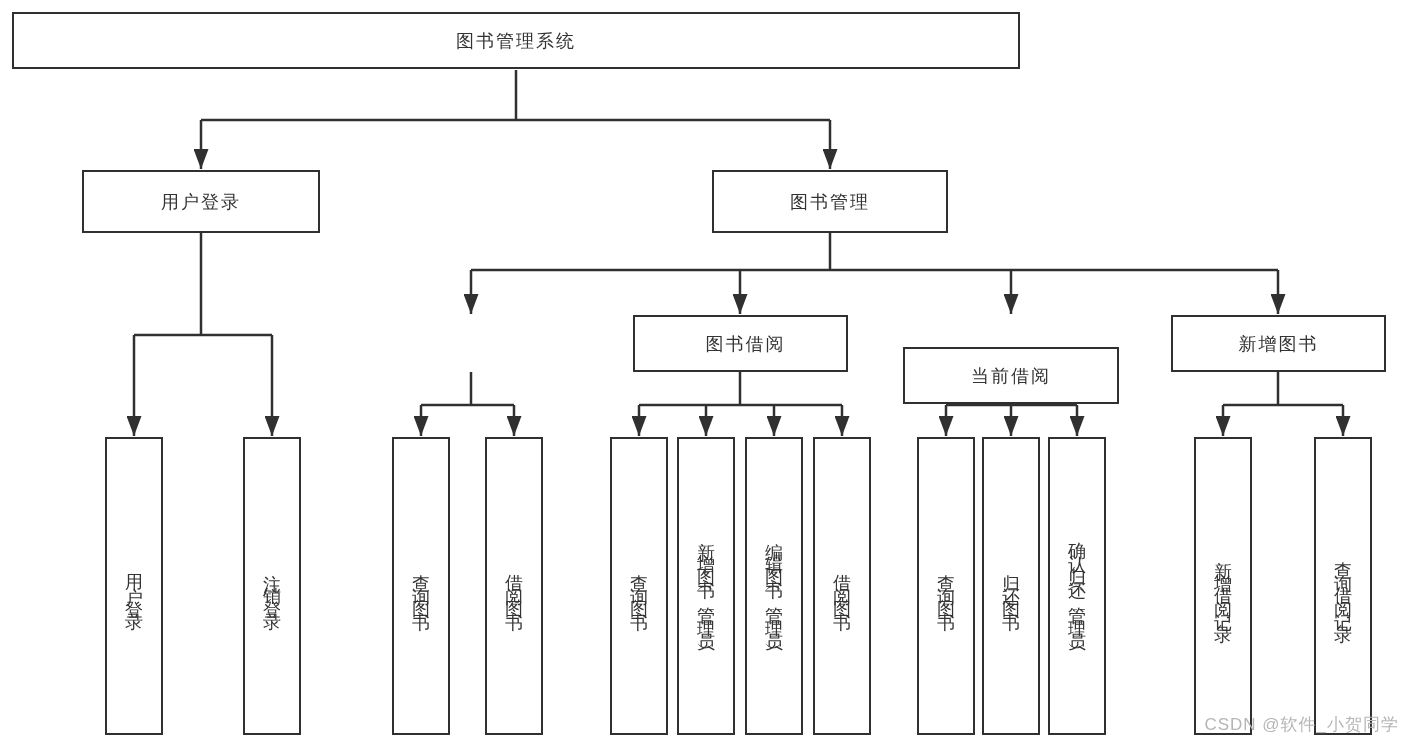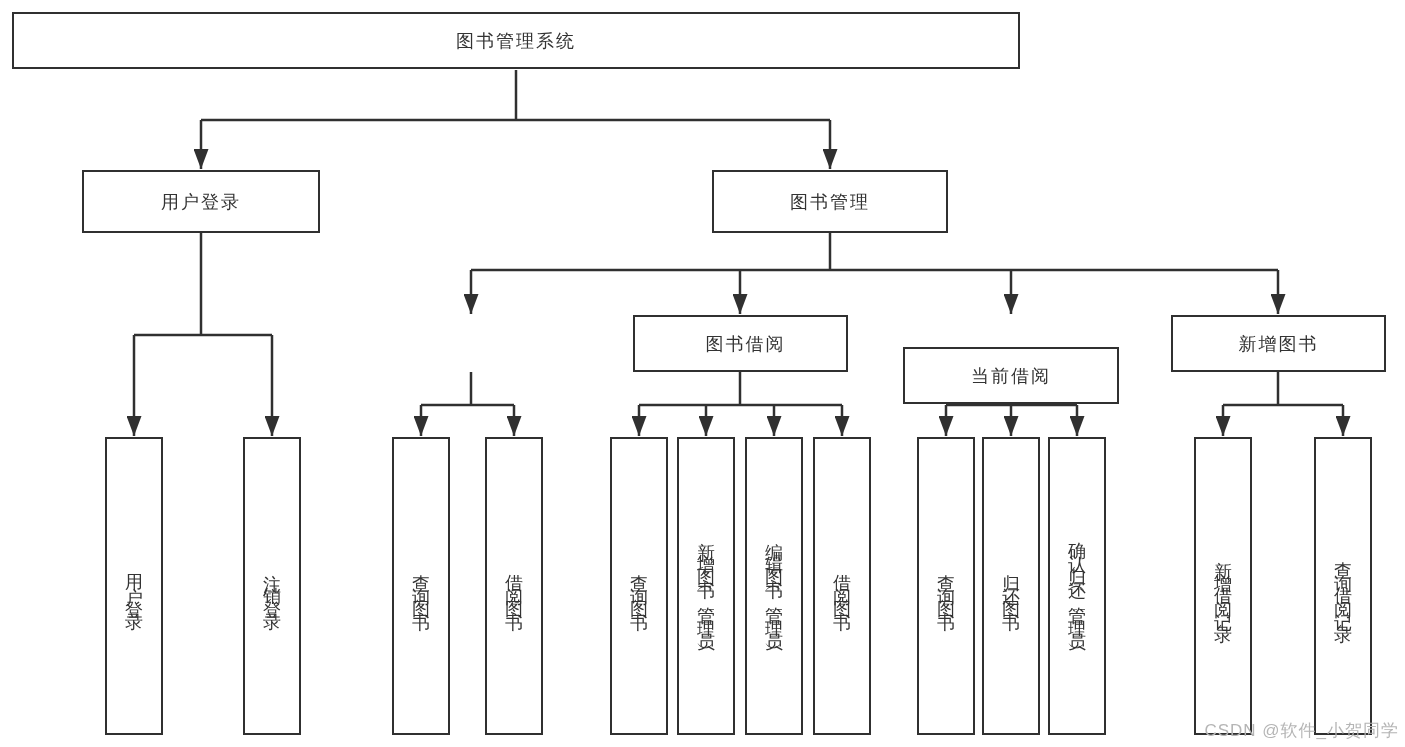--- a/index.html
+++ b/index.html
@@ -64,21 +64,21 @@
   #n-l6  { left: 745px;  }
   #n-l7  { left: 813px;  }
   #n-l8  { left: 917px;  }
   #n-l9  { left: 982px;  }
   #n-l10 { left: 1048px; }
   #n-l11 { left: 1194px; }
   #n-l12 { left: 1314px; }
   .watermark {
     position: absolute;
     right: 6px;
-    bottom: 5px;
+    bottom: 11px;
     color: #b5b5b5;
     font-size: 17px;
     letter-spacing: 1px;
     z-index: 5;
   }
 </style>
 </head>
 <body>
 
 <div class="canvas">

